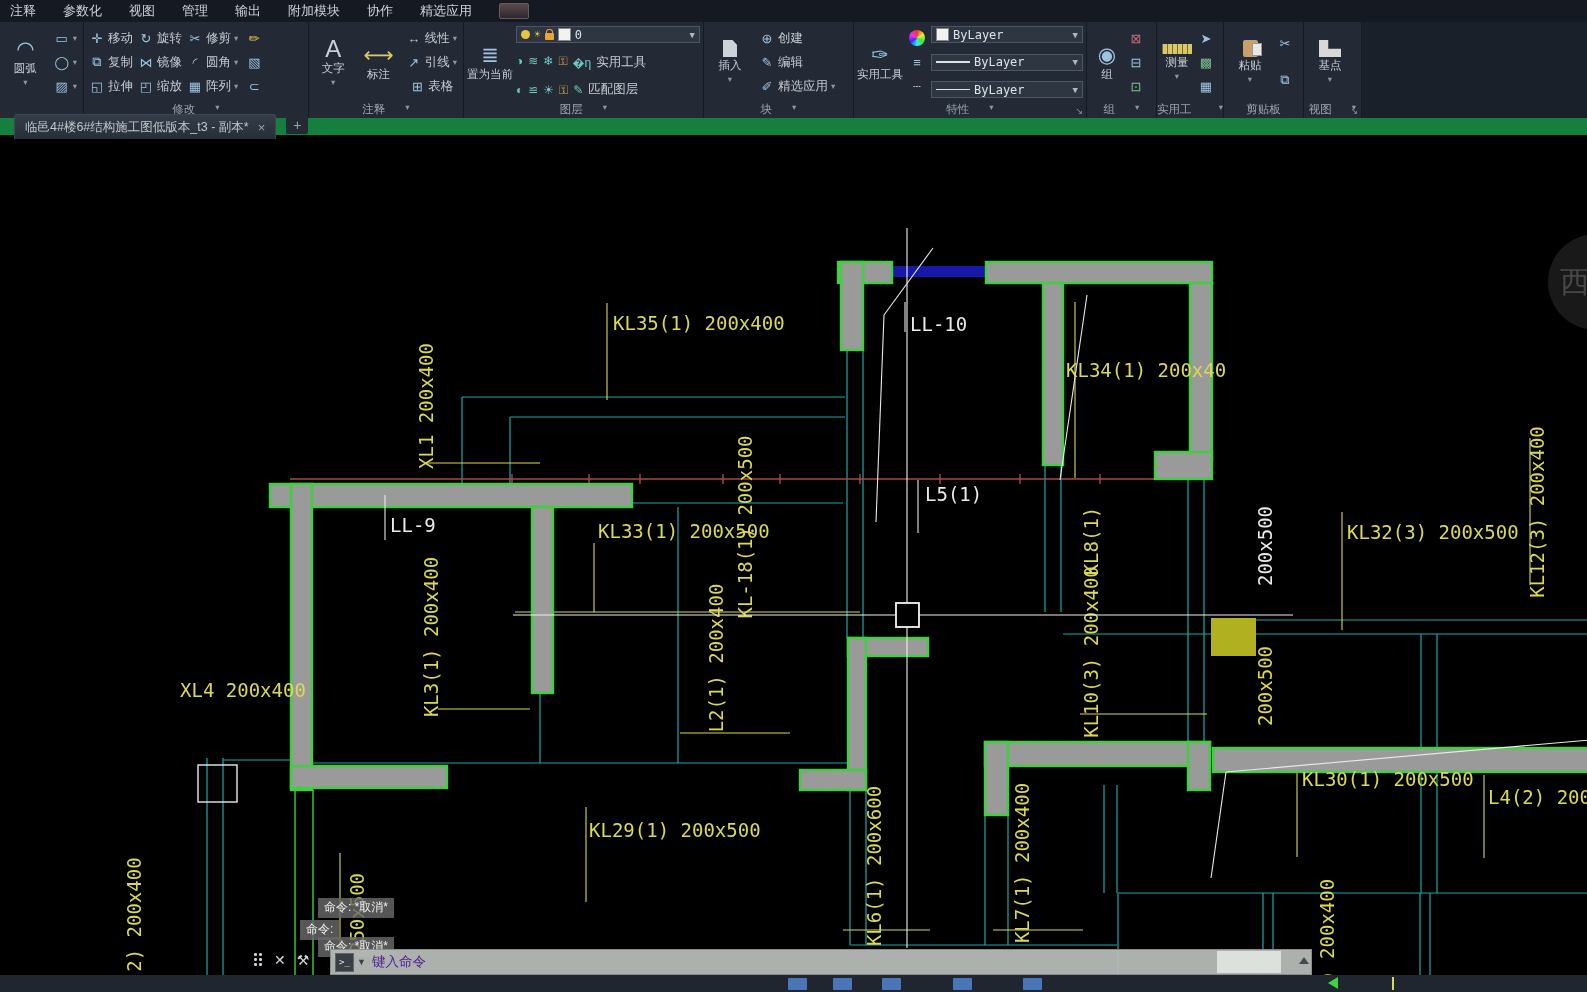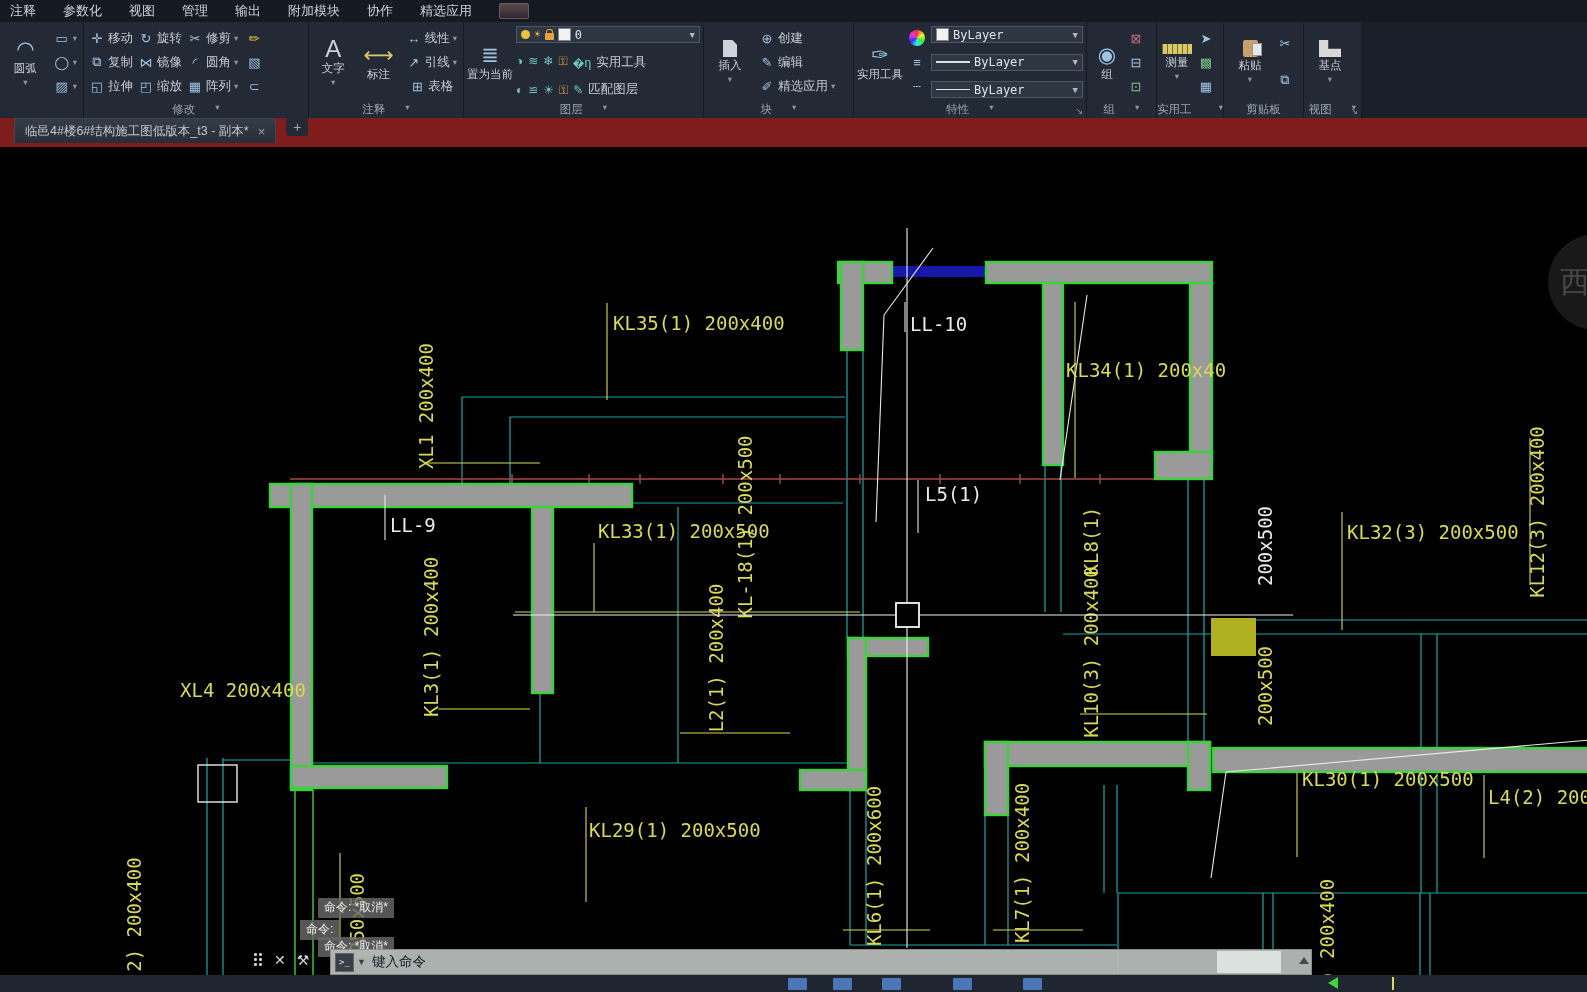--- a/index.html
+++ b/index.html
@@ -49,43 +49,43 @@
          background-image:repeating-linear-gradient(90deg,#7a6c2e 0 1px,transparent 1px 5px);}
   .paste-ic{width:15px;height:17px;background:#c8a06a;border-radius:2px;position:relative;}
   .paste-ic:after{content:"";position:absolute;right:-4px;top:3px;width:10px;height:13px;
                   background:#e8e8e8;border:1px solid #999;box-sizing:border-box;}
   .bpt{width:22px;height:17px;background:#d8d8d8;
        clip-path:polygon(0 0,42% 0,42% 52%,100% 52%,100% 100%,0 100%);}
   .ins-ic{width:14px;height:17px;background:#cdd3da;
           clip-path:polygon(0 0,68% 0,100% 28%,100% 100%,0 100%);}
   .fill{flex:1;background:#1a202a;}
   
-  .tabbar{position:absolute;left:0;top:118px;width:100%;height:29px;background:#7f1d1d;
-          display:flex;align-items:flex-start;z-index:50;}
+  .tabbar{position:absolute;left:0;top:118px;width:100%;height:17px;background:#15803d;
+          display:flex;align-items:center;z-index:50;}
   .ftab{height:24px;margin-left:14px;background:linear-gradient(#343c47,#272e38);
         border:1px solid #3d4652;border-bottom:none;border-radius:3px 3px 0 0;
         display:flex;align-items:center;gap:9px;padding:0 10px;font-size:12.5px;color:#c2c8d0;}
   .ftab .x{color:#9aa4b0;font-size:13px;}
   .addtab{width:22px;height:18px;margin-left:10px;margin-bottom:3px;background:#232a33;
           border-radius:2px;color:#9aa4b0;font-size:14px;display:flex;align-items:center;justify-content:center;}
   
   #cad{position:absolute;left:0;top:0;width:1587px;height:992px;z-index:1;}
   .wm{position:absolute;left:1548px;top:234px;width:96px;height:96px;border-radius:50%;
       background:#191919;z-index:2;display:flex;align-items:center;color:#474747;
       font-size:30px;padding-left:12px;box-sizing:border-box;}
   
   .chip{position:absolute;background:rgba(105,105,105,.82);color:#efefef;font-size:12px;
         padding:1px 6px 2px 6px;z-index:60;white-space:nowrap;}
   .cmdbar{position:absolute;left:330px;top:949px;width:982px;height:26px;background:rgba(182,186,182,.95);
           border:1px solid #8a8e8a;box-sizing:border-box;z-index:60;display:flex;align-items:center;}
   .prompt-ic{width:17px;height:17px;background:#3a3f45;border:1px solid #62676d;margin-left:4px;
              color:#dfe3e8;font-size:9px;display:flex;align-items:center;justify-content:center;
              font-family:"DejaVu Sans Mono",monospace;}
   .prompt-car{color:#3f3f3f;font-size:9px;margin:0 6px 0 3px;}
-  .cmdtext{color:#0f172a;font-size:13.5px;}
+  .cmdtext{color:#4c1d95;font-size:13.5px;}
   .cmd-seg{position:absolute;left:886px;top:1px;width:64px;height:22px;background:#dde1dd;}
   .cmd-up{position:absolute;left:968px;top:7px;width:0;height:0;
           border-left:5px solid transparent;border-right:5px solid transparent;border-bottom:7px solid #4a4a4a;}
   .palicons{position:absolute;left:254px;top:952px;display:flex;gap:11px;align-items:center;z-index:60;
             color:#d5dade;font-size:14px;}
   .dots{display:grid;grid-template-columns:repeat(2,4px);grid-auto-rows:4px;gap:1px;}
   .dots i{width:2.5px;height:2.5px;background:#cfd4da;border-radius:50%;}
   
   .status{position:absolute;left:0;top:975px;width:100%;height:17px;background:#1f2630;z-index:55;}
   .sb-ic{position:absolute;top:3px;width:19px;height:12px;background:#4a76b8;border-radius:1px;}

